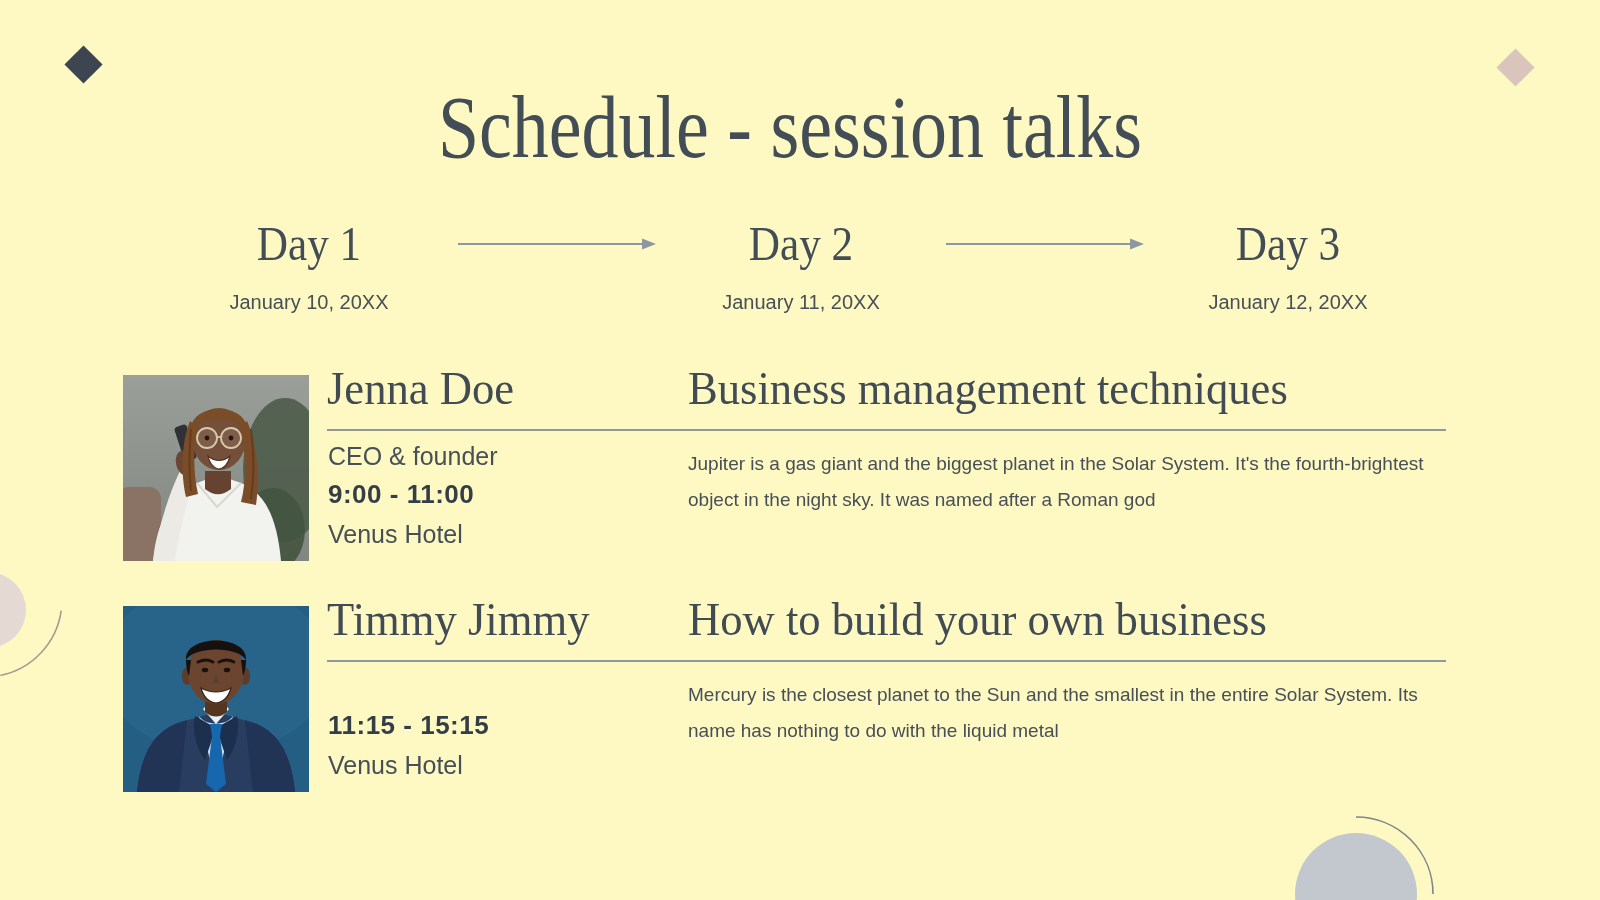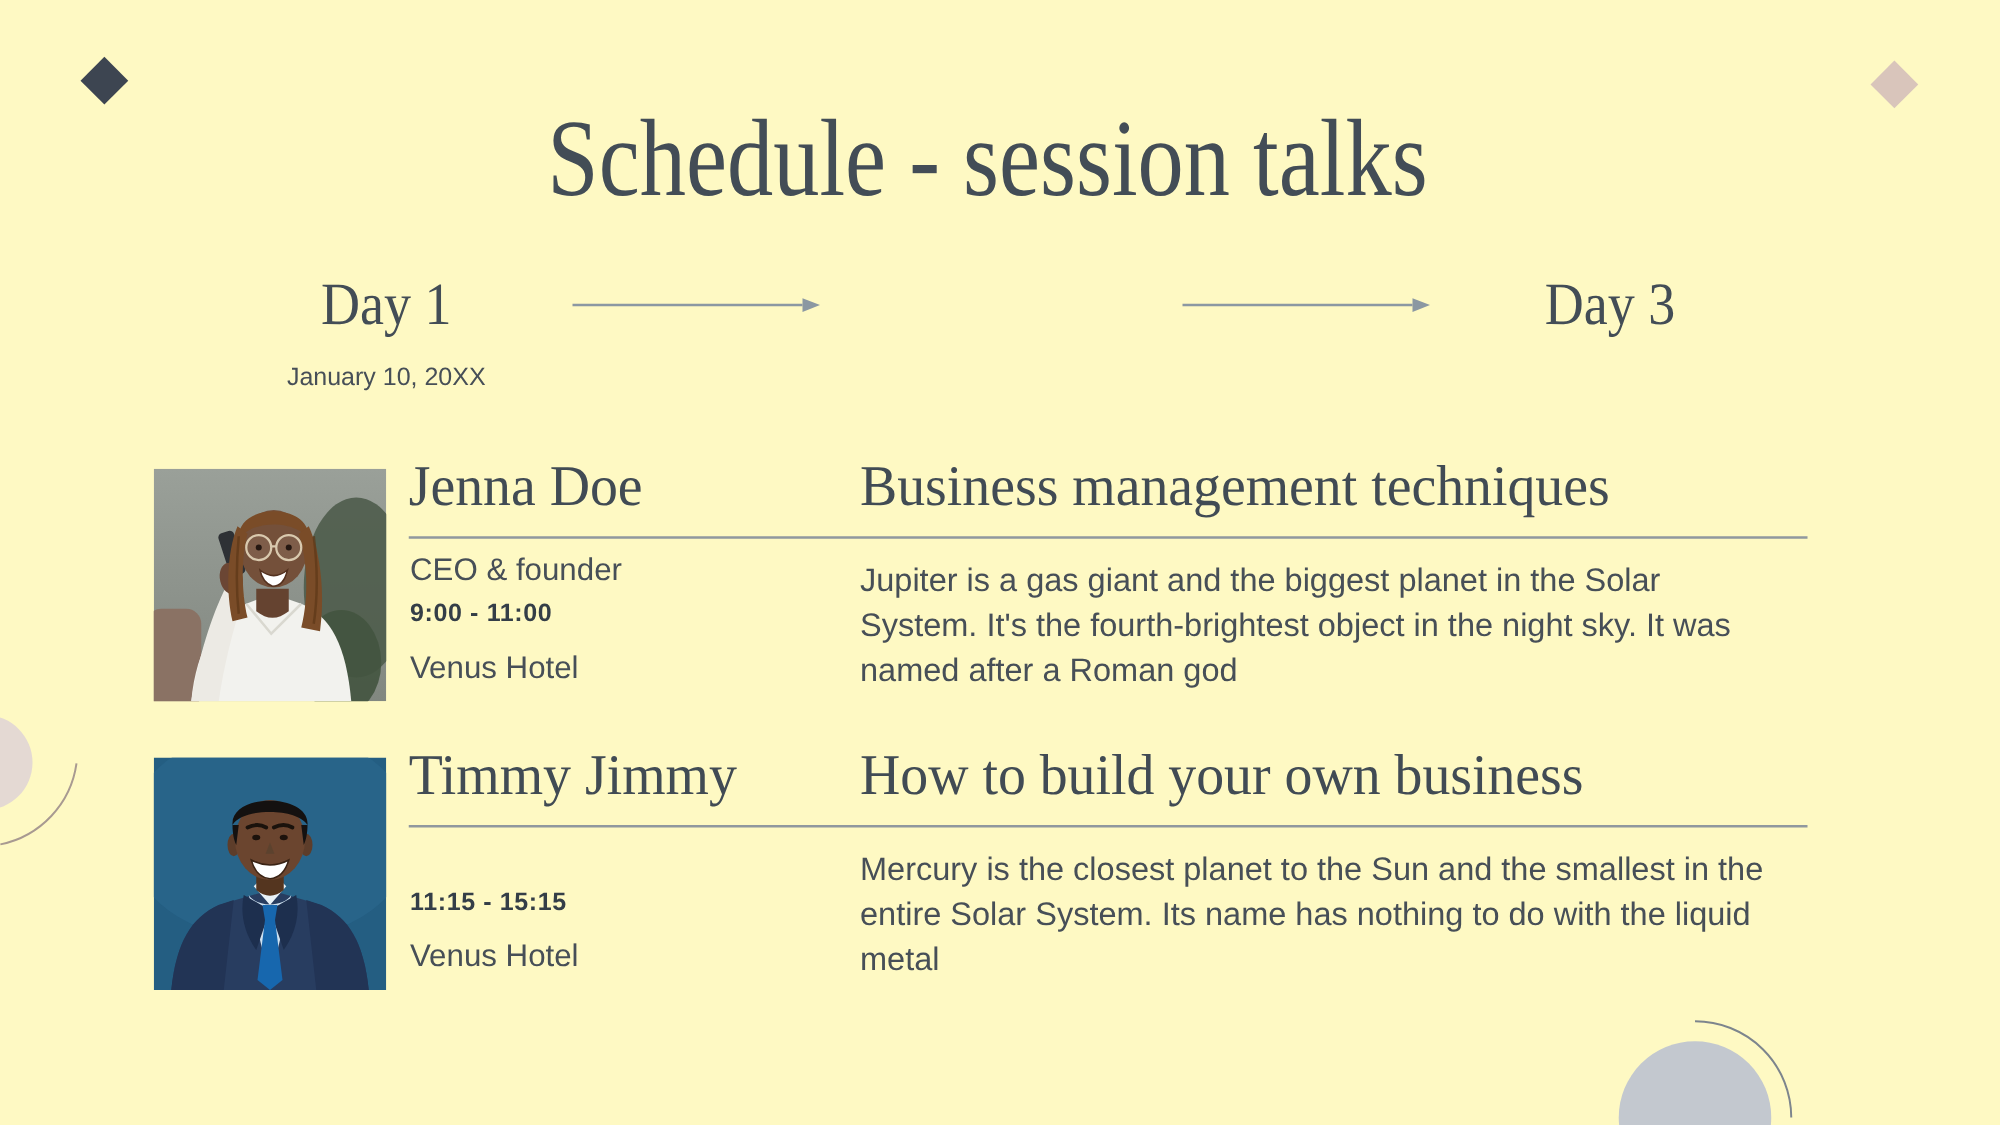--- a/index.html
+++ b/index.html
@@ -81,33 +81,33 @@
   }
   .rule-1 { top: 429px; }
   .rule-2 { top: 660px; }
 
   .speaker-role, .speaker-venue {
     position: absolute; left: 328px;
     font-size: 25px; line-height: 1.1; color: #474f57; white-space: nowrap;
   }
   .speaker-time {
     position: absolute; left: 328px;
-    font-size: 20px; line-height: 1.1; font-weight: 700; color: #343e47;
+    font-size: 26px; line-height: 1.1; font-weight: 700; color: #343e47;
     letter-spacing: 0.5px; white-space: nowrap;
   }
   .row1-role { top: 443px; text-align: right; }
   .row1-time { top: 480px; }
   .row1-venue { top: 521px; }
   .row2-role { top: 674px; }
   .row2-time { top: 711px; }
   .row2-venue { top: 752px; }
 
   .talk-desc {
     position: absolute; left: 688px; width: 740px;
-    font-size: 26px; line-height: 36px; color: #474f57;
+    font-size: 19px; line-height: 36px; color: #474f57;
   }
   .row1-desc { top: 446px; }
   .row2-desc { top: 677px; }
 </style>
 </head>
 <body>
 
 <div class="slide">
 
   <div class="diamond diamond-dark"></div>
@@ -126,26 +126,31 @@
   <h1 class="slide-title">Schedule - session talks</h1>
 
   <div class="day-col day-1">
     <span class="day-label">Day 1</span>
     <span class="day-date">January 10, 20XX</span>
   </div>
   <svg class="arrow-icon arrow-1" width="202" height="16" viewBox="0 0 202 16">
     <line x1="2" y1="8" x2="186" y2="8" stroke="#8b98a2" stroke-width="2"></line>
     <polygon points="186,2.5 200,8 186,13.5" fill="#8b98a2"></polygon>
   </svg>
+  <div class="day-col day-2">
+    <span class="day-label">Day 2</span>
+    <span class="day-date">January 11, 20XX</span>
+  </div>
   <svg class="arrow-icon arrow-2" width="202" height="16" viewBox="0 0 202 16">
     <line x1="2" y1="8" x2="186" y2="8" stroke="#8b98a2" stroke-width="2"></line>
     <polygon points="186,2.5 200,8 186,13.5" fill="#8b98a2"></polygon>
   </svg>
   <div class="day-col day-3">
     <span class="day-label">Day 3</span>
+    <span class="day-date">January 12, 20XX</span>
   </div>
 
   <div class="speaker-photo photo-1">
     <svg viewBox="0 0 186 186" preserveAspectRatio="none">
       <defs>
         <linearGradient id="bg1" x1="0" y1="0" x2="0" y2="1">
           <stop offset="0" stop-color="#9aa099"></stop>
             <stop offset="1" stop-color="#818780"></stop>
         </linearGradient>
       </defs>

